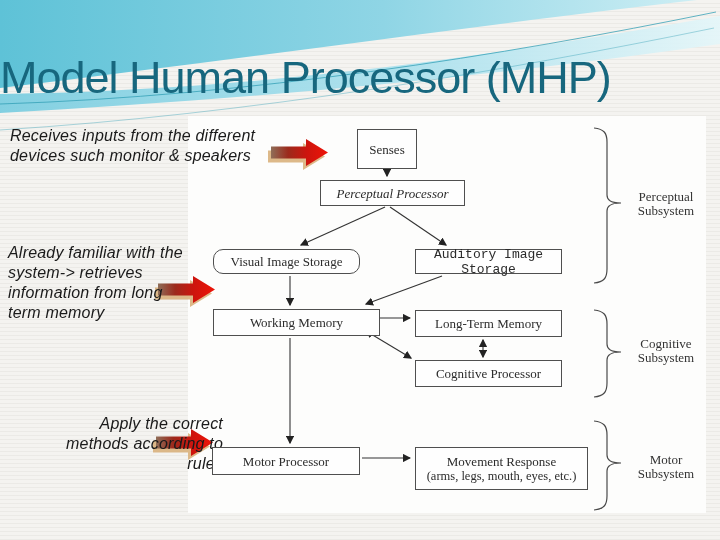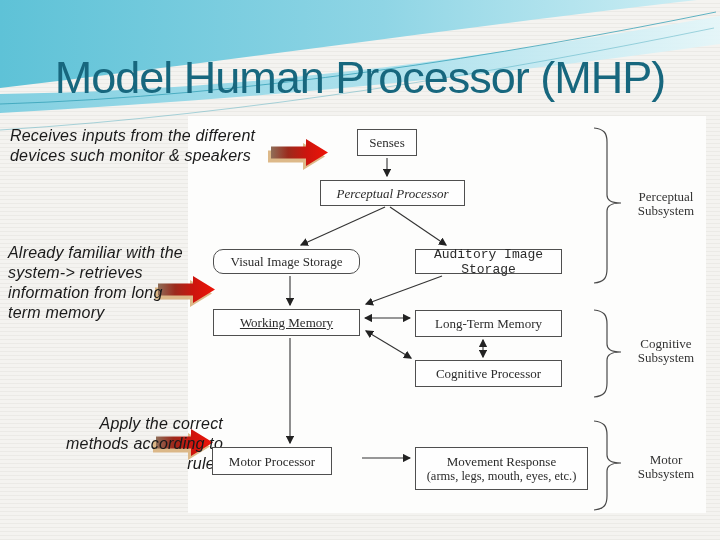--- a/index.html
+++ b/index.html
@@ -10,45 +10,45 @@
     font-family:"Liberation Sans", sans-serif;
   }
   .panel{
     position:absolute; left:188px; top:116px; width:518px; height:397px;
     background:#fdfdfc;
   }
   .banner{ position:absolute; left:0; top:0; }
   .overlay{ position:absolute; left:0; top:0; pointer-events:none; }
   .title{
     position:absolute; left:0; top:54px; width:720px;
-    text-align:center; font-size:45px; line-height:48px;
+    text-align:left; font-size:45px; line-height:48px;
     color:#17677e; letter-spacing:-1px; font-weight:400;
   }
   .annotation{
     position:absolute; font-style:italic; font-size:16px; line-height:20px;
     color:#1a1a1a; letter-spacing:0.2px;
   }
   .ann1{ left:10px; top:126px; width:268px; }
   .ann2{ left:8px;  top:243px; width:210px; }
   .ann3{ left:8px;  top:414px; width:215px;text-align:right; }
   .dbox{
     position:absolute; box-sizing:border-box;
     background:#fefefe; border:1px solid #4f4f4f;
     display:flex; flex-direction:column; align-items:center; justify-content:center;
     font-family:"Liberation Serif", serif; font-size:13px; color:#2b2b2b;
     line-height:15px; text-align:center;
   }
-  .b-senses{ left:357px; top:129px; width:60px;  height:27px; }
+  .b-senses{ left:357px; top:129px; width:60px;  height:40px; }
   .b-perc  { left:320px; top:180px; width:145px; height:26px;font-style:italic; }
   .b-vis   { left:213px; top:249px; width:147px; height:25px;border-radius:10px; }
   .b-aud   { left:415px; top:249px; width:147px; height:25px;font-family:Liberation Mono, monospace; }
-  .b-wm    { left:213px; top:309px; width:147px; height:27px;text-decoration:underline; }
+  .b-wm    { left:213px; top:309px; width:167px; height:27px; }
   .b-ltm   { left:415px; top:310px; width:147px; height:27px; }
   .b-cog   { left:415px; top:360px; width:147px; height:27px; }
-  .b-mot   { left:212px; top:447px; width:120px; height:28px; }
+  .b-mot   { left:212px; top:447px; width:148px; height:28px; }
   .b-mov   { left:415px; top:447px; width:173px; height:43px; }
   .b-mov .sub{ font-size:12.5px; }
   .syslabel{
     position:absolute; left:628px; width:76px; text-align:center;
     font-family:"Liberation Serif", serif; font-size:13px; line-height:13.5px;
     color:#333;
   }
   .sys1{ top:190px; } .sys2{ top:337px; } .sys3{ top:453px; }
 </style>
 </head>

